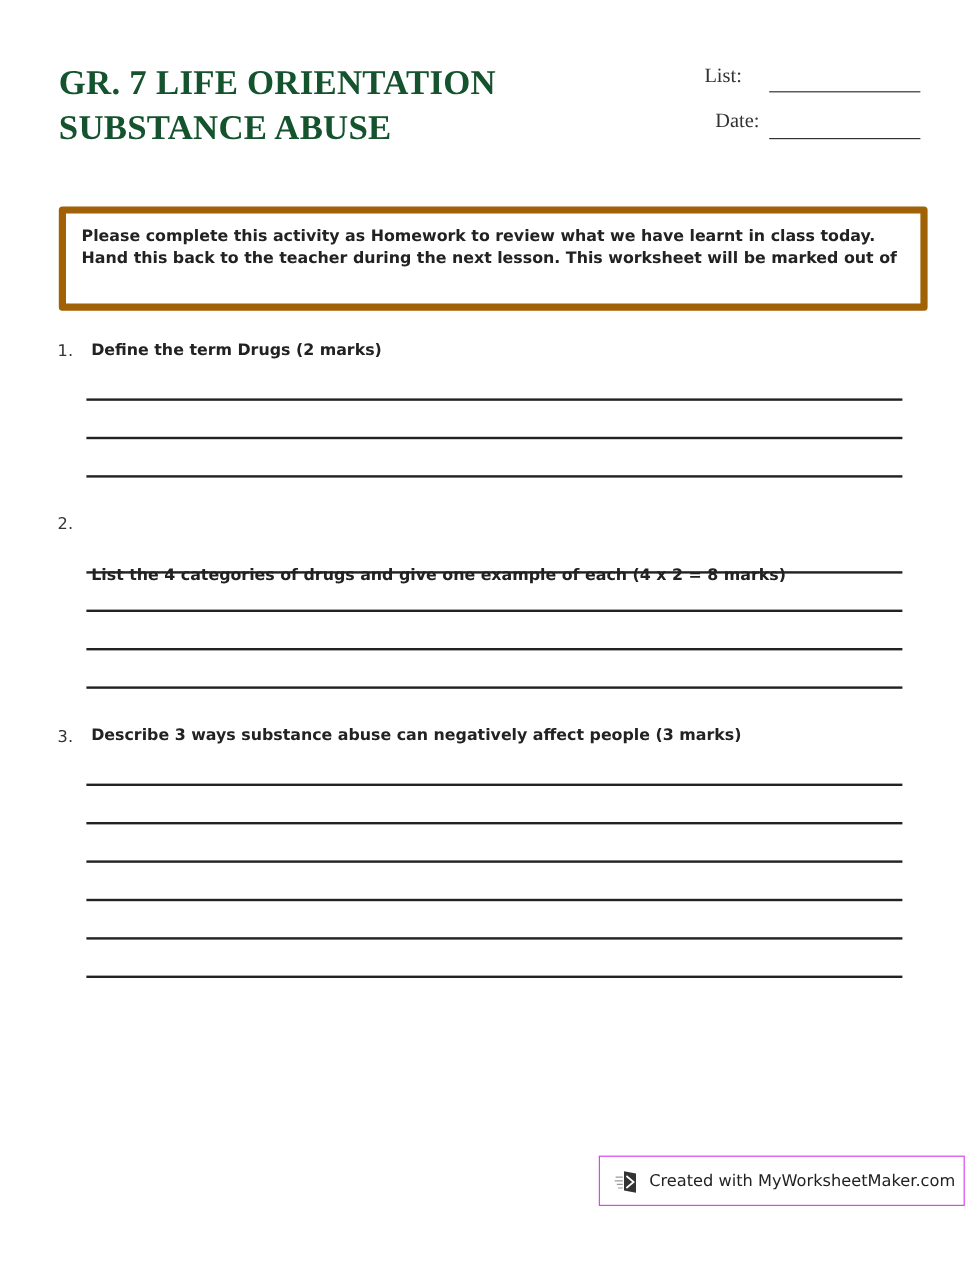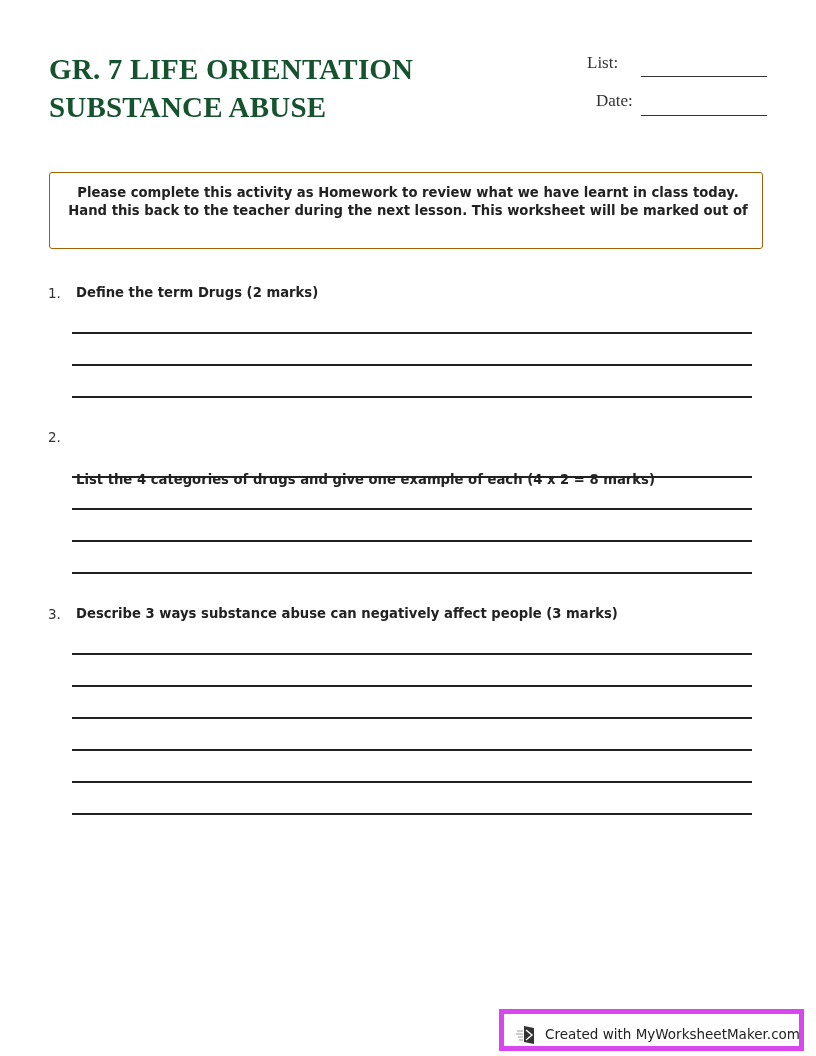--- a/index.html
+++ b/index.html
@@ -1,25 +1,25 @@
 <!DOCTYPE html>
 <html><head>
 <meta charset="utf-8">
 <style>
   html, body { margin:0; padding:0; background:#fff; }
   body { width:816px; height:1056px; position:relative; overflow:hidden; color:#222; }
   .title { position:absolute; left:49px; top:50px; font-family:"Liberation Serif", serif; font-weight:bold; font-size:29px; line-height:38px; color:#14532d; letter-spacing:0.2px; }
   .meta { position:absolute; font-family:"Liberation Serif", serif; font-size:17px; color:#333; }
   .meta-line { position:absolute; height:1px; background:#333; width:126px; left:641px; }
-  .intro-box { position:absolute; left:49px; top:172px; width:712px; height:75px; border:1px solid #a16207; border-radius:3px; box-sizing:content-box;text-align:center; }
+  .intro-box { position:absolute; left:49px; top:172px; width:712px; height:75px; border:6px solid #a16207; border-radius:3px; box-sizing:content-box; }
   .intro-text { position:absolute; left:13px; top:11px; width:690px; font-family:"DejaVu Sans", sans-serif; font-weight:bold; font-size:13.2px; line-height:18px; color:#222; }
   .q-num { position:absolute; left:48px; font-family:"DejaVu Sans", sans-serif; font-size:13.5px; color:#333; }
   .q-text { position:absolute; left:76px; font-family:"DejaVu Sans", sans-serif; font-weight:bold; font-size:13.2px; color:#222; white-space:nowrap; }
   .ans-line { position:absolute; left:72px; width:680px; height:2px; background:#222; }
-  .footer { position:absolute; left:499px; top:1009px; width:305px; height:42px; border:5px solid #d946ef; box-sizing:border-box; }
+  .footer { position:absolute; left:499px; top:963px; width:305px; height:42px; border:1px solid #d946ef; box-sizing:border-box; }
   .footer-text { position:absolute; left:41px; top:12px; font-family:"DejaVu Sans", sans-serif; font-size:13.5px; color:#222; white-space:nowrap; }
   .footer-icon { position:absolute; left:12px; top:10px; width:22px; height:22px; }
 </style>
 </head>
 <body>
 
 <div class="title">
   <div>GR. 7 LIFE ORIENTATION</div>
   <div>SUBSTANCE ABUSE</div>
 </div>

